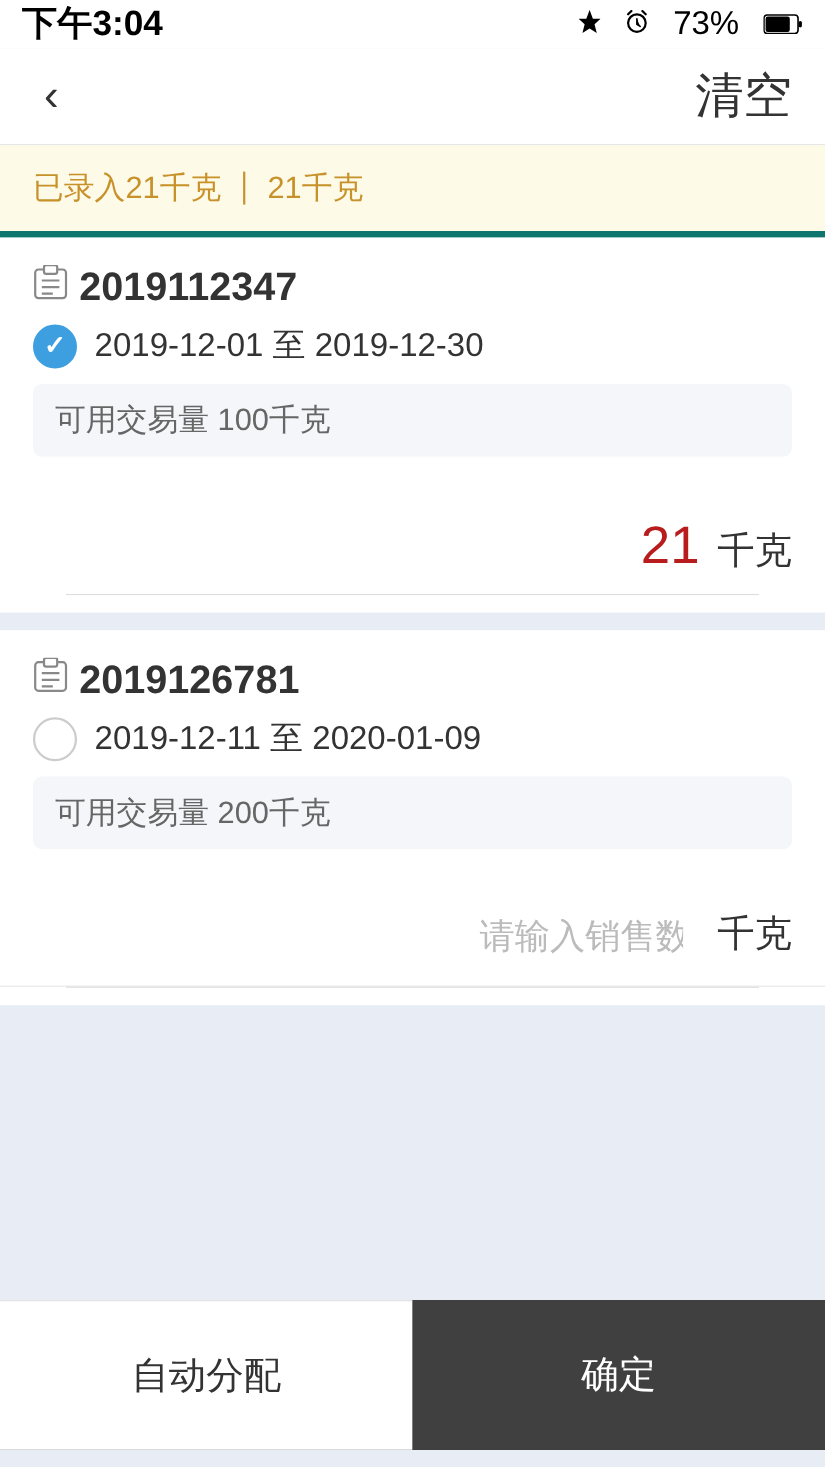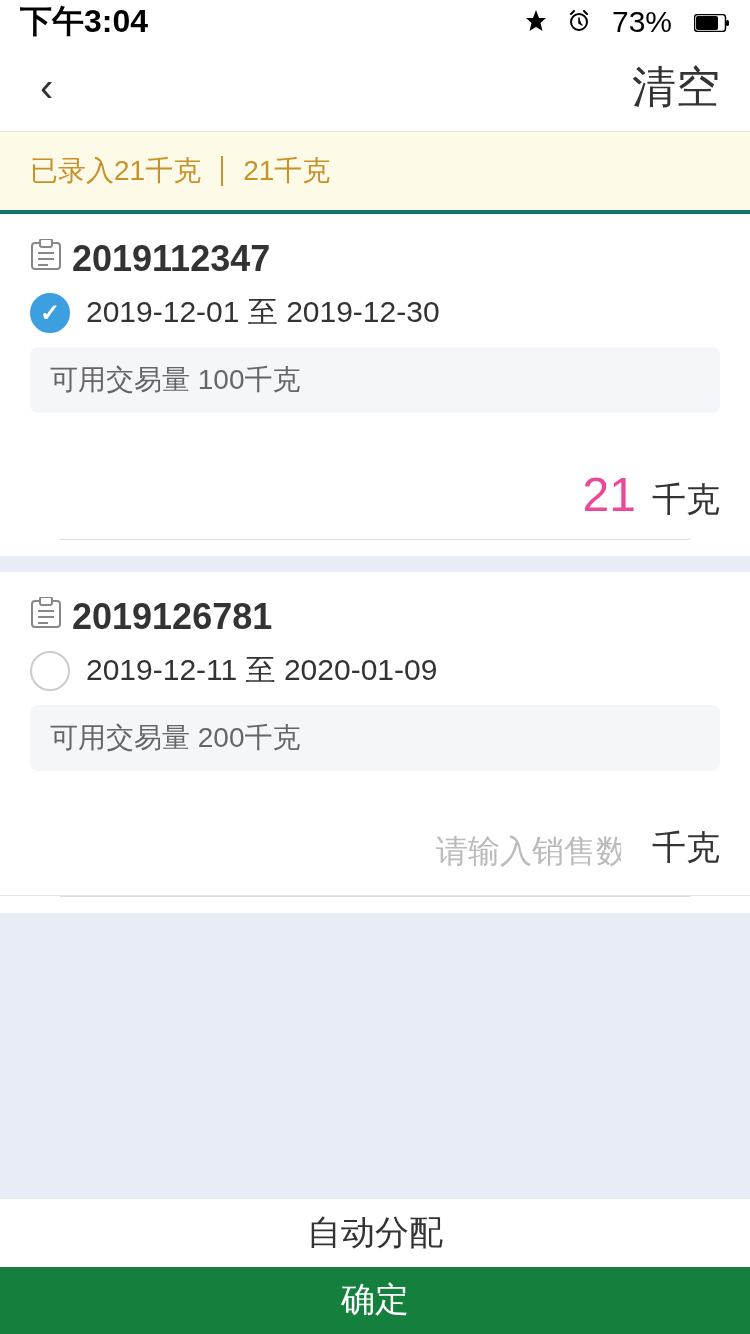--- a/index.html
+++ b/index.html
@@ -70,21 +70,21 @@
       cursor: pointer;
     }
 
     
     .info-banner {
       background: #fefae8;
       padding: 20px 30px;
       display: flex;
       align-items: center;
       gap: 20px;
-      border-bottom: 4px solid #0f766e;
+      border-bottom: 6px solid #0f766e;
     }
     .info-text {
       font-size: 28px;
       color: #c8922a;
     }
     .info-divider {
       width: 2px;
       height: 30px;
       background: #c8922a;
     }
@@ -195,52 +195,51 @@
     
     .value-row {
       display: flex;
       align-items: baseline;
       justify-content: flex-end;
       padding: 20px 30px 0;
       gap: 16px;
     }
     .value-number {
       font-size: 48px;
-      color: #ec4899;
+      color: #b91c1c;
     }
     .value-unit {
       font-size: 34px;
       color: #333;
     }
 
     
     .bottom-bar {
       position: fixed;
-      bottom: 0;
+      bottom: 16px;
       left: 0;
       width: 750px;
       height: 136px;
       display: flex;
-      flex-direction: column;
     }
     .btn-auto {
       flex: 1;
       background: #fff;
       border: none;
       font-size: 34px;
       color: #333;
       cursor: pointer;
       display: flex;
       align-items: center;
       justify-content: center;
       border-top: 1px solid #e5e5e5;
     }
     .btn-confirm {
       flex: 1;
-      background: #15803d;
+      background: #404040;
       border: none;
       font-size: 34px;
       color: #fff;
       cursor: pointer;
       display: flex;
       align-items: center;
       justify-content: center;
     }
 
     .underline-sep {

